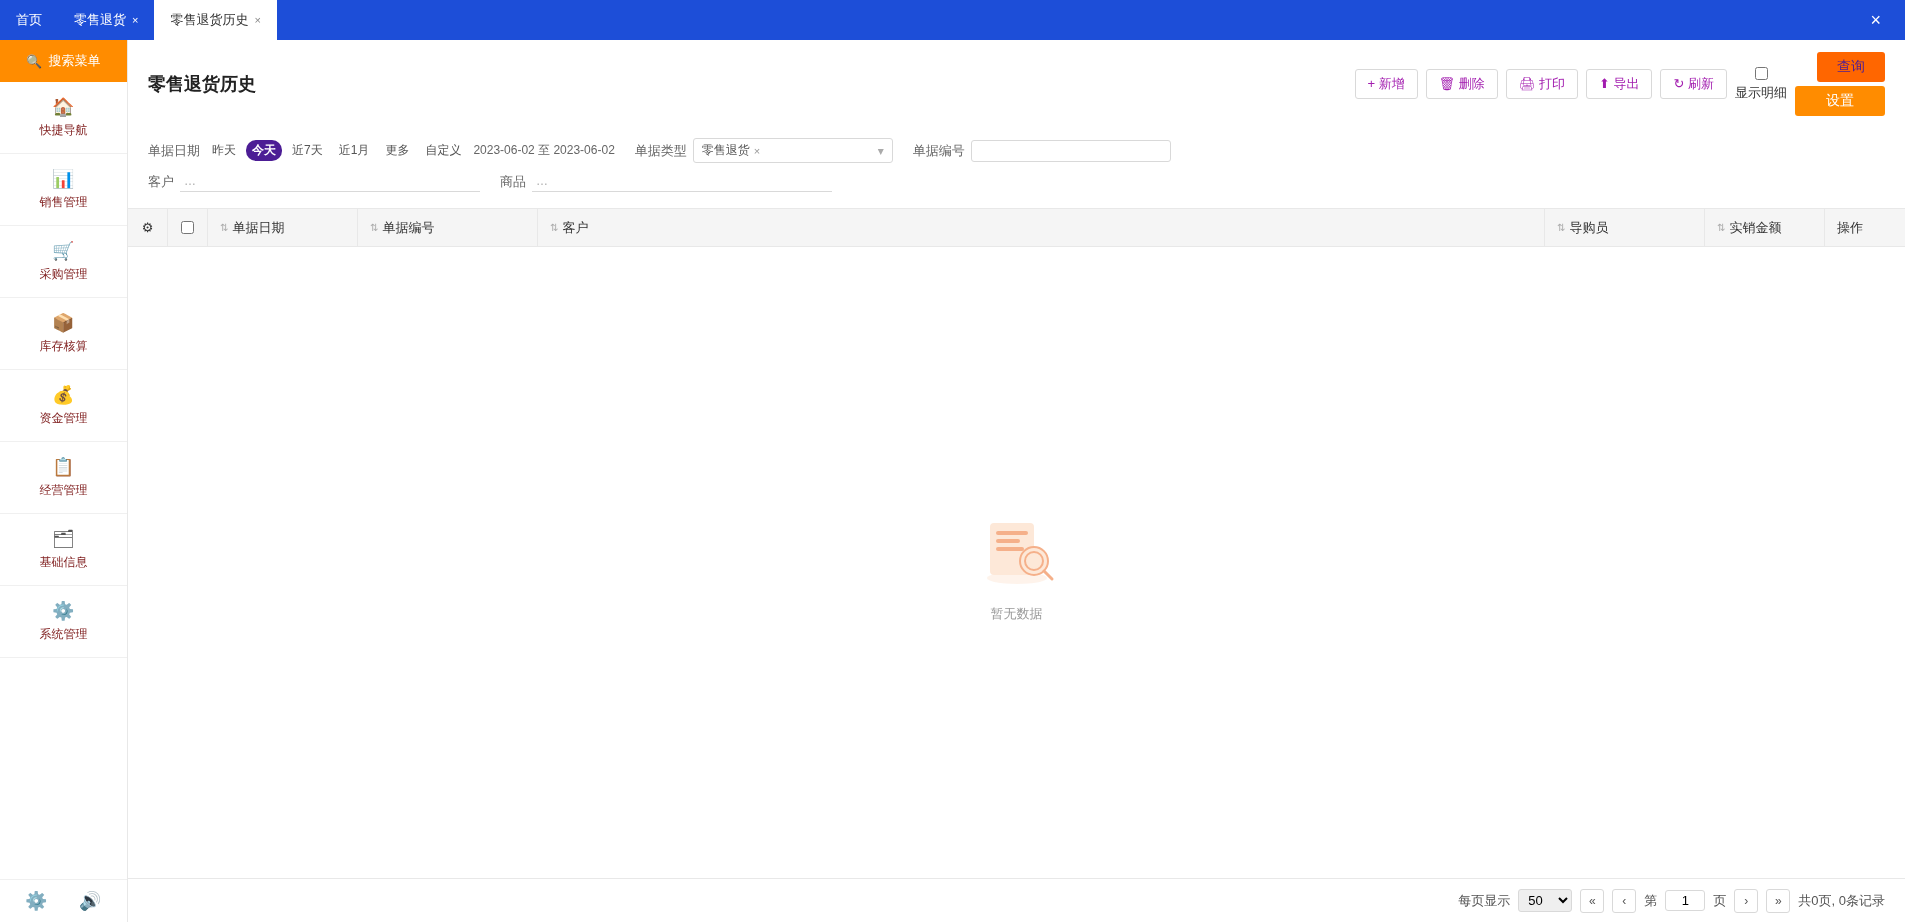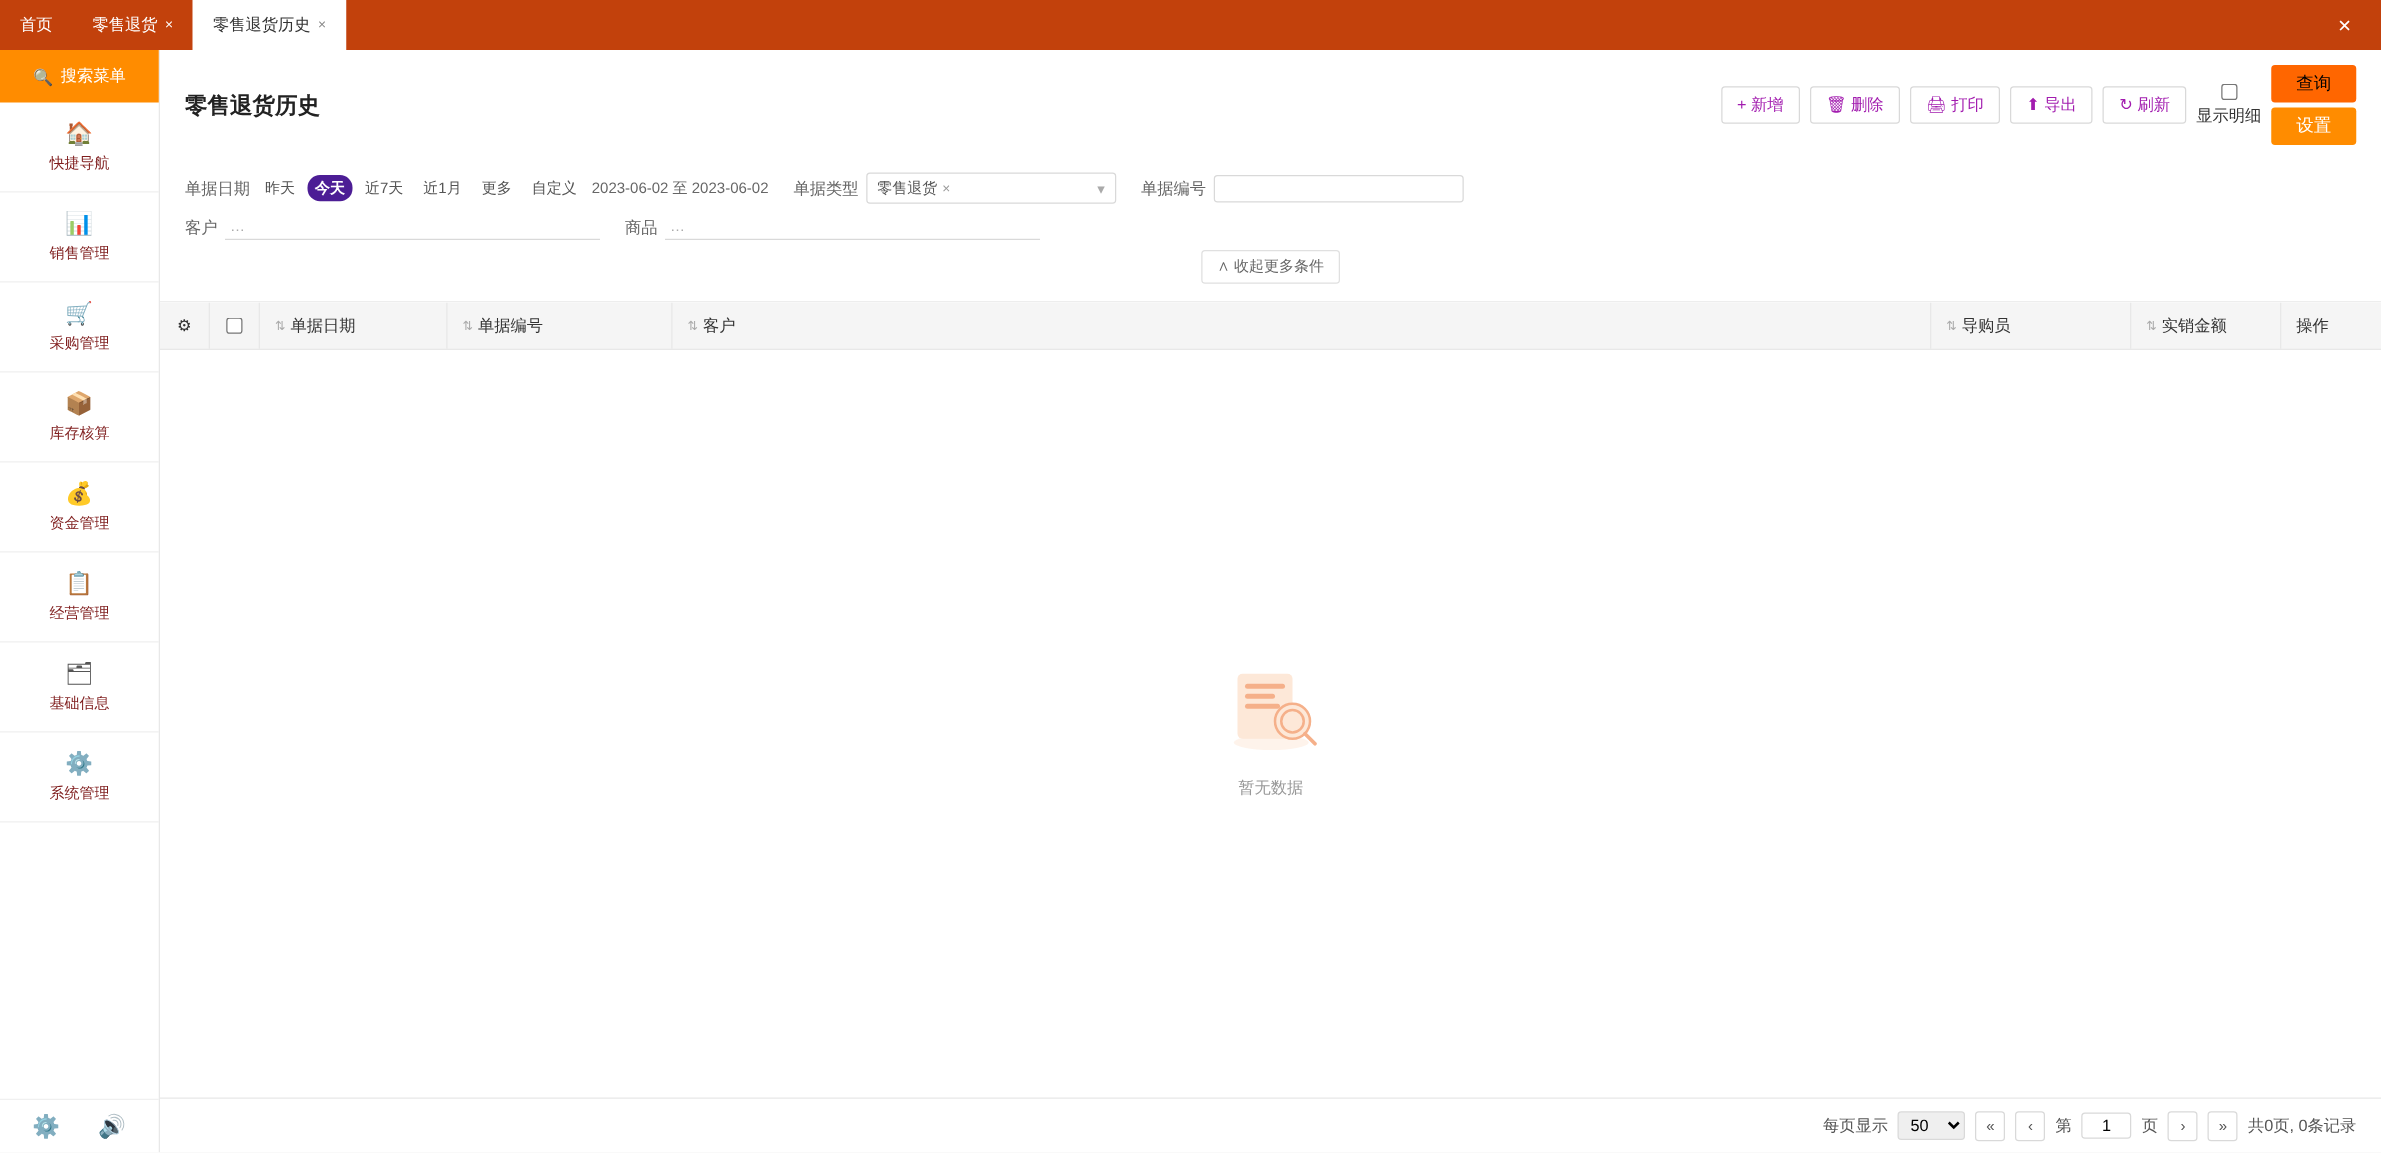--- a/index.html
+++ b/index.html
@@ -1,21 +1,21 @@
 <!DOCTYPE html>
 <html><head>
   <meta charset="utf-8">
   <style>
     * { box-sizing: border-box; margin: 0; padding: 0; font-family: "Microsoft YaHei", "PingFang SC", sans-serif; }
     body { background: #f5f5f5; overflow: hidden; width: 1905px; height: 922px; display: flex; flex-direction: column; }
 
     
     .topbar {
       height: 40px;
-      background: #c2410c;
+      background: #1d4ed8;
       display: flex;
       align-items: center;
       padding: 0 0 0 0;
       flex-shrink: 0;
     }
     .topbar-tabs {
       display: flex;
       align-items: center;
       flex: 1;
       height: 100%;
@@ -154,26 +154,27 @@
       padding: 5px 12px;
       border: 1px solid #d9d9d9;
       background: #fff;
       border-radius: 3px;
       font-size: 13px;
       color: #a21caf;
       cursor: pointer;
     }
     .btn-query {
       background: #ff6600;
-      color: #000000;
+      color: #4c1d95;
       border: none;
       padding: 6px 20px;
       border-radius: 3px;
       font-size: 14px;
       cursor: pointer;
+      margin-left: 22px;
     }
     .btn-setup {
       background: #ff8c00;
       color: #fff;
       border: none;
       padding: 6px 20px;
       border-radius: 3px;
       font-size: 14px;
       cursor: pointer;
     }
@@ -502,23 +503,20 @@
           </div>
 
           <div class="filter-item">
             <span class="filter-label">商品</span>
             <div class="filter-input-ellipsis" style="min-width:300px;">
               <span>…</span>
             </div>
           </div>
         </div>
 
-        <div style="display:flex;justify-content:center;margin-bottom:6px;">
-          <button class="collapse-btn">∧ 收起更多条件</button>
-        </div>
       </div>
     </div>
 
     <div class="table-area">
 
       <div class="table-header">
         <div class="th settings">
           <span>⚙</span>
         </div>
         <div class="th checkbox">

